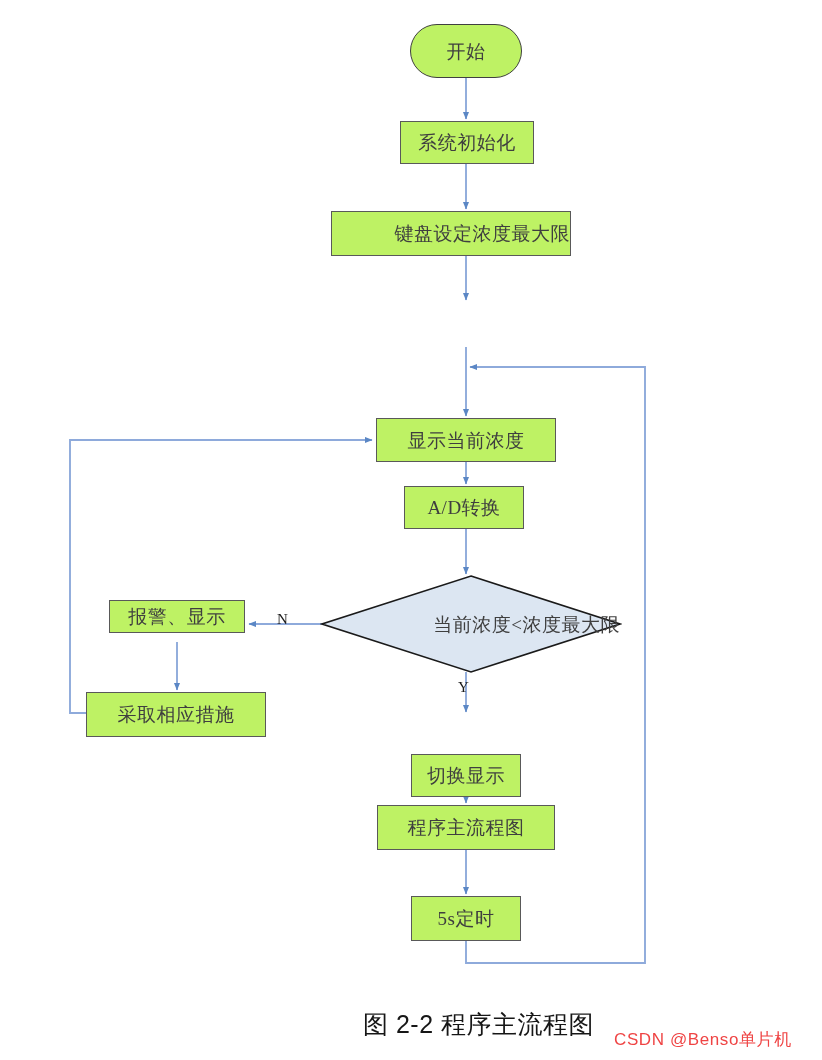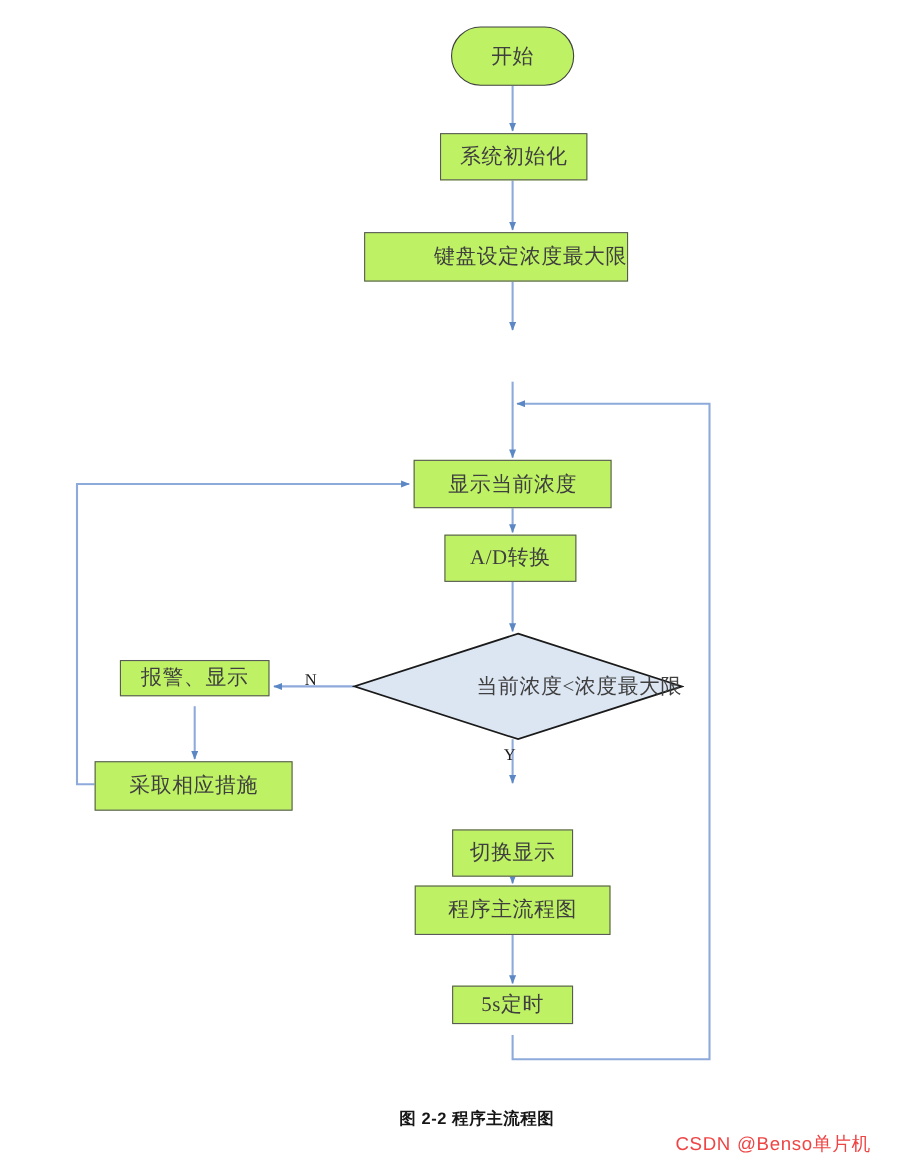--- a/index.html
+++ b/index.html
@@ -60,22 +60,22 @@
     color: #1a1a1a;
     font-size: 15px;
     line-height: 1;
     font-family: "Liberation Serif", "DejaVu Serif", serif;
     white-space: nowrap;
   }
   #caption {
     position: absolute;
     left: 363px;
     top: 1008px;
-    font-size: 15px;
-    font-weight: bold;
+    font-size: 25px;
+    font-weight: normal;
     color: #161616;
     letter-spacing: 0.5px;
     white-space: nowrap;
     font-family: "Liberation Sans", "DejaVu Sans", sans-serif;
     text-align: right;
   }
   #watermark {
     position: absolute;
     left: 614px;
     top: 1028px;
@@ -165,21 +165,21 @@
   </div>
 
   <div class="node" style="left:411px; top:714px; width:110px; height:43px;margin-top:40px;">
     <span>切换显示</span>
   </div>
 
   <div class="node" style="left:377px; top:805px; width:178px; height:45px;">
     <span>程序主流程图</span>
   </div>
 
-  <div class="node" style="left:411px; top:896px; width:110px; height:35px;">
+  <div class="node" style="left:411px; top:896px; width:110px; height:45px;">
     <span>5s定时</span>
   </div>
 
   <div class="edge-label" style="left:277px; top:612px;">N</div>
   <div class="edge-label" style="left:458px; top:680px;">Y</div>
 
   <div id="caption">图 2-2 程序主流程图</div>
 
   <div id="watermark">CSDN @Benso单片机</div>
 

